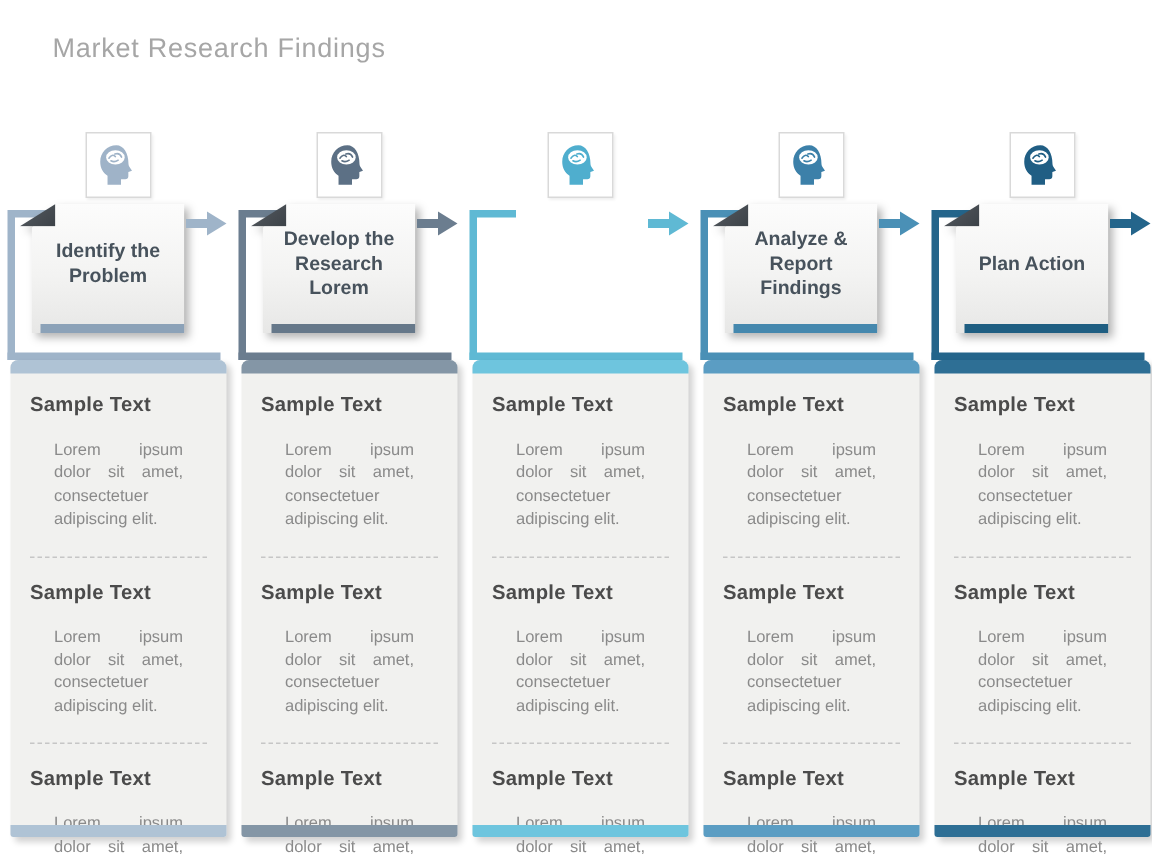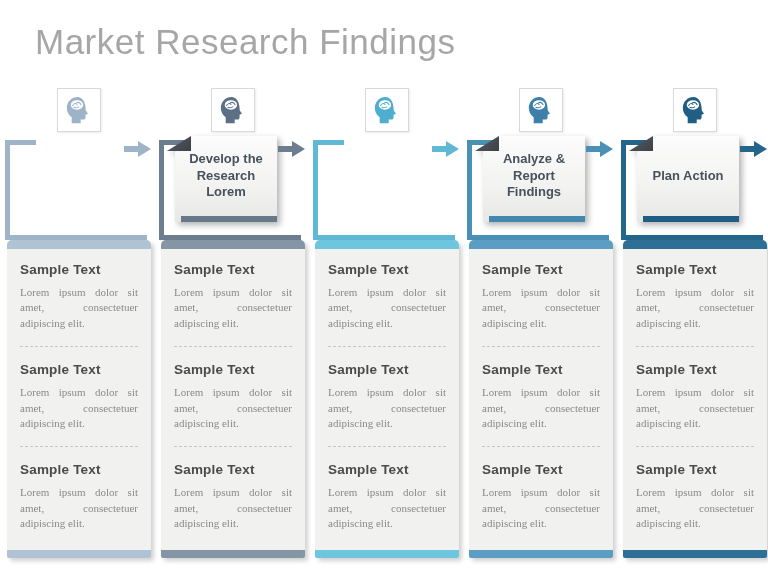--- a/index.html
+++ b/index.html
@@ -2,21 +2,21 @@
 <html><head>
 <meta charset="utf-8">
 <style>
   html,body{margin:0;padding:0;}
   body{
     width:768px;height:576px;background:#ffffff;overflow:hidden;position:relative;
     font-family:"Liberation Sans", sans-serif;
   }
   .slide-title{
     position:absolute;left:35px;top:22px;
-    font-size:35px;font-weight:400;color:#a6a6a6;letter-spacing:.5px;
+    font-size:18px;font-weight:400;color:#a6a6a6;letter-spacing:.5px;
   }
   .column{position:absolute;top:88px;width:144px;height:470px;}
   .col-0{left:7px;} .col-1{left:161px;} .col-2{left:315px;} .col-3{left:469px;} .col-4{left:623px;}
 
   
   .icon-box{
     position:absolute;top:0;left:50%;transform:translateX(-50%);
     width:42px;height:42px;background:#ffffff;border:1px solid #d9d9d9;
     display:flex;align-items:center;justify-content:center;
     box-shadow:1px 1px 2px rgba(0,0,0,.08);
@@ -76,38 +76,45 @@
   .body-top{height:9px;background:var(--accent);border-radius:5px 5px 0 0;}
   .body-bottom{
     position:absolute;left:0;right:0;bottom:0;height:8px;
     background:var(--accent);border-radius:0 0 2px 2px;
   }
   .sections{padding:13px 13px 0 13px;}
   .section-heading{
     font-size:13.5px;font-weight:bold;color:#4b4b4b;margin:0 0 8px 0;letter-spacing:.2px;
   }
   .section-body{
-    font-size:11px;color:#8a8a8a;line-height:1.4;margin:0;text-align:justify;font-family:Liberation Serif, serif;
+    font-size:11px;color:#8a8a8a;line-height:1.4;margin:16px;text-align:justify;
   }
   .divider{border:none;border-top:1px dashed #c6c6c6;margin:15px 0;}
 </style>
 </head>
 <body style="background: rgb(255, 255, 255);">
 
 <div class="slide-title">Market Research Findings</div>
 
 <div class="column col-0" style="--accent: #AFC3D5; --accent-dark: #8CA2B8; --line: #9FB4C9; --icon: #9FB3C8;">
   <div class="icon-box">
     <svg width="30" height="30" viewBox="0 0 32 32" fill="currentColor" aria-hidden="true">
       <path d="M14.5 2 C8 2 3 7.2 3 13.6 c0 4.4 2 7.9 5.2 10 L8.2 30 h9.6 v-3.8 h3 c1.3 0 2.2-.9 2.2-2.2 v-3 l2.6-1 -2-2.9 c-.3-.5-.5-1.1-.5-1.8 C23.1 7.5 19.6 2 14.5 2 z"></path>
       <ellipse cx="13.8" cy="10.6" rx="6.6" ry="5.1" fill="#ffffff"></ellipse>
       <path d="M9.2 11.2 q2.2-3.4 4.6-1.2 M13.4 8.2 q3.4-1.2 4.8 2.2 M10.6 13 q2.4 1.4 5.2-.4" fill="none" stroke="currentColor" stroke-width="1.1" stroke-linecap="round"></path>
     </svg>
   </div>
   <div class="bracket"></div>
+  <div class="label-box">
+    <div class="label-face">
+      <div class="label-text">Identify the Problem</div>
+      <div class="label-bar"></div>
+    </div>
+    <div class="fold" style="background: linear-gradient(135deg, rgb(86, 91, 97) 0%, rgb(60, 66, 72) 100%);"></div>
+  </div>
   <div class="arrow">
     <div class="arrow-shaft"></div>
     <div class="arrow-head"></div>
   </div>
   <div class="body-panel">
     <div class="body-top"></div>
     <div class="sections">
       <h4 class="section-heading">Sample Text</h4>
       <p class="section-body">Lorem ipsum dolor sit amet, consectetuer adipiscing elit.</p>
       <hr class="divider">

